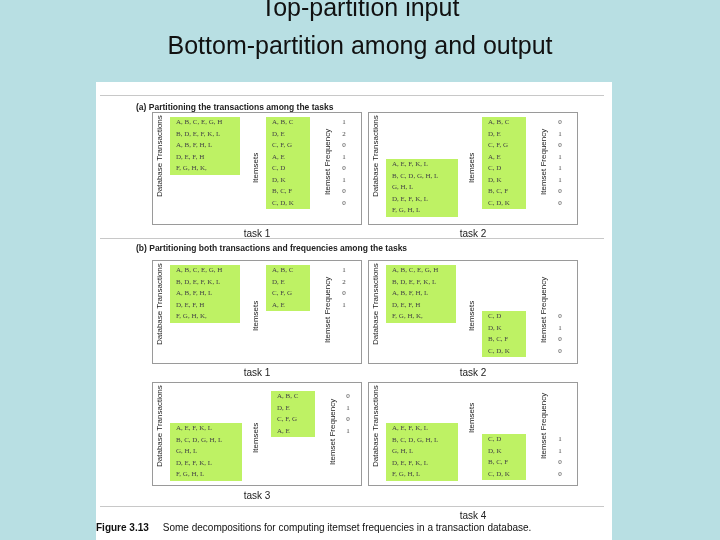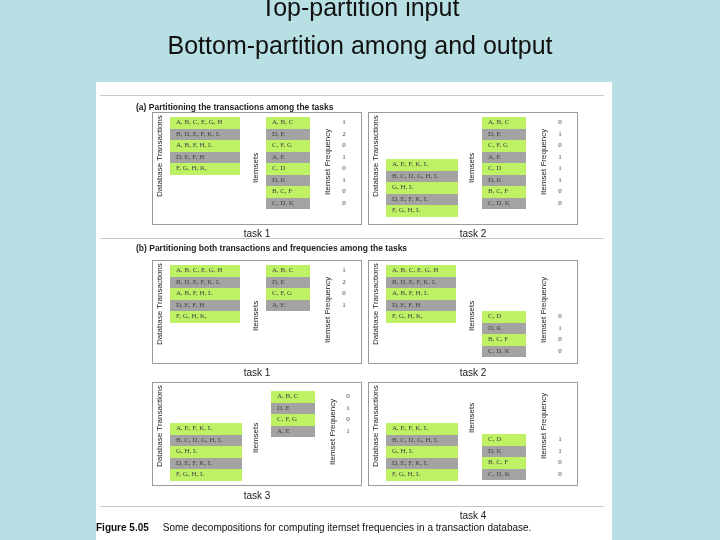--- a/index.html
+++ b/index.html
@@ -17,21 +17,21 @@
     .section-label { position: absolute; font-weight: bold; font-size: 8.5px; color: #222; font-family: "Liberation Sans", sans-serif; margin-left: 36px; }
 
     .panel { position: absolute; border: 1px solid #9a9a9a; background: #fff; }
     .task-label { position: absolute; font-size: 10px; color: #222; width: 100%; text-align: center; }
 
     .vlabel { position: absolute; font-size: 8px; color: #222; white-space: nowrap; transform-origin: left top; transform: rotate(-90deg); }
 
     .col { position: absolute; display: flex; flex-direction: column; }
     .cell { height: 11.5px; line-height: 11.5px; font-family: "Liberation Serif", serif; font-size: 7px; color: #444; padding-left: 6px; white-space: nowrap; }
     .cell.light { background: #bef264; }
-    .cell.dark { background: #a3a3a3; }
+    .cell.dark { background: #bef264; }
 
     .freq { position: absolute; display: flex; flex-direction: column; }
     .fval { height: 11.5px; line-height: 11.5px; font-family: "Liberation Serif", serif; font-size: 7px; color: #444; text-align: center; width: 10px; }
 
     .caption { position: absolute; left: 0; top: 440px; font-size: 10px; color: #111; white-space: nowrap; }
     .caption b { font-weight: bold; margin-right: 14px; }
   </style>
 </head>
 <body>
 
@@ -213,15 +213,15 @@
         <div class="fval">1</div>
         <div class="fval">0</div>
         <div class="fval">0</div>
       </div>
   </div>
   <div class="task-label" style="left:272px; top:428px; width:210px;">task 4</div>
 
   <div class="hr" style="left:4px; top:424px; width:504px;"></div>
 
   <div class="caption">
-    <b>Figure 5.05</b><span>Some decompositions for computing itemset frequencies in a transaction database.</span>
+    <b>Figure 3.13</b><span>Some decompositions for computing itemset frequencies in a transaction database.</span>
   </div>
 </div>
 
 </body></html>

